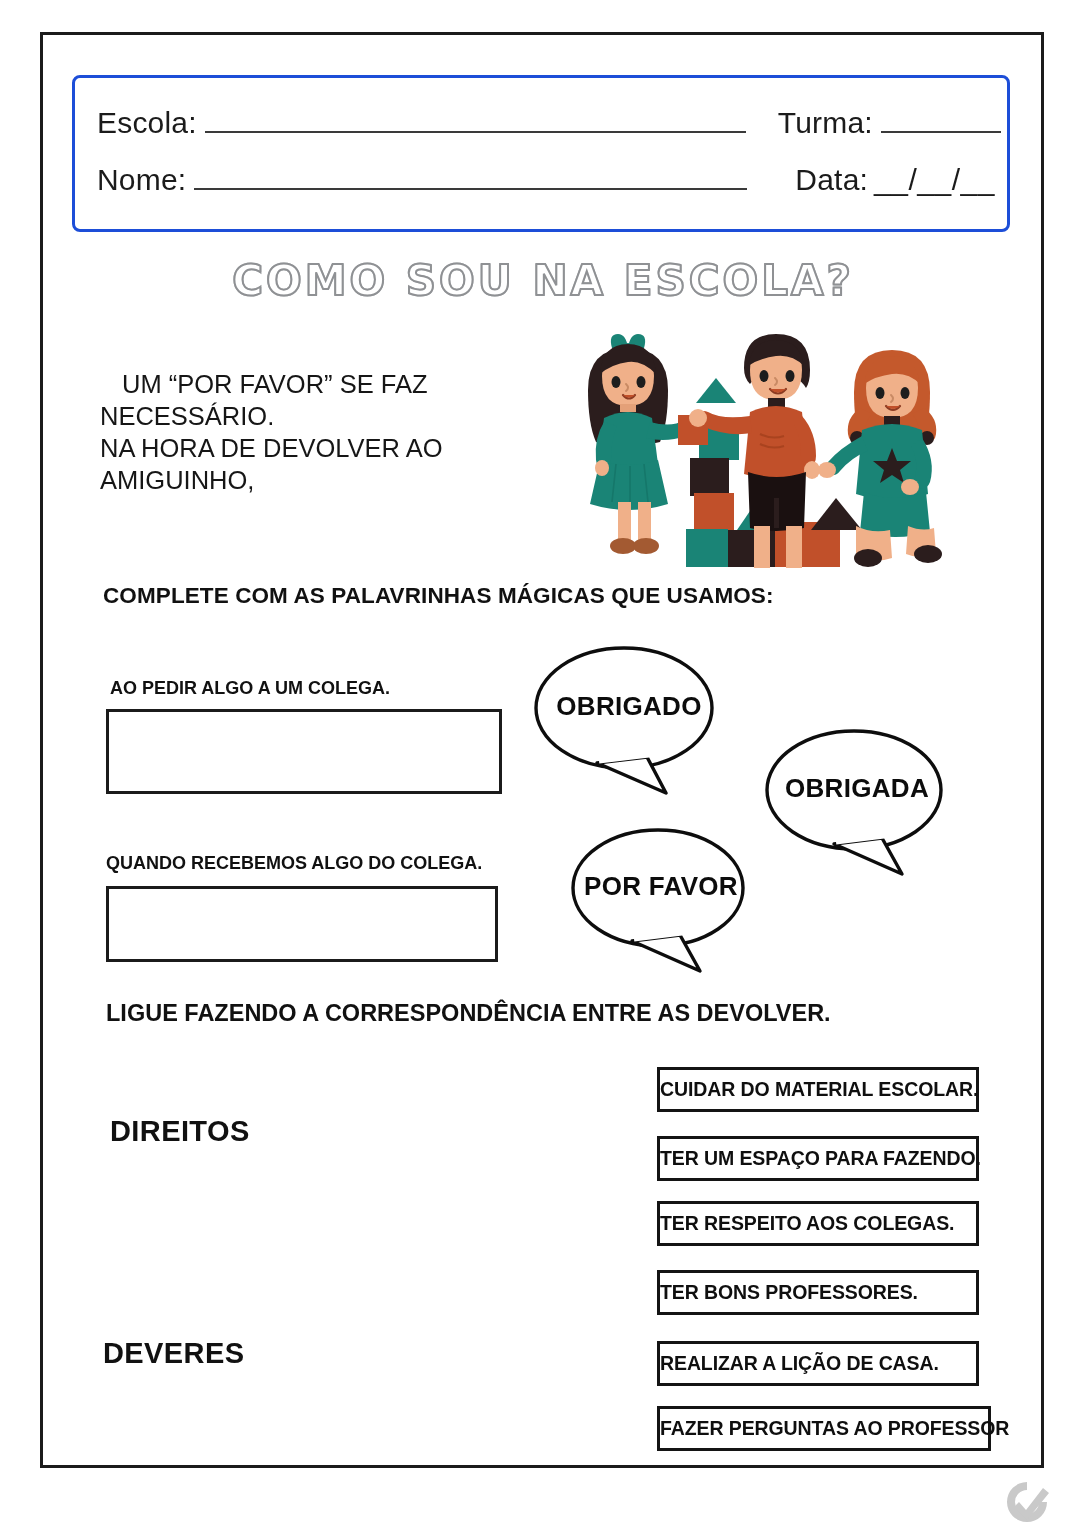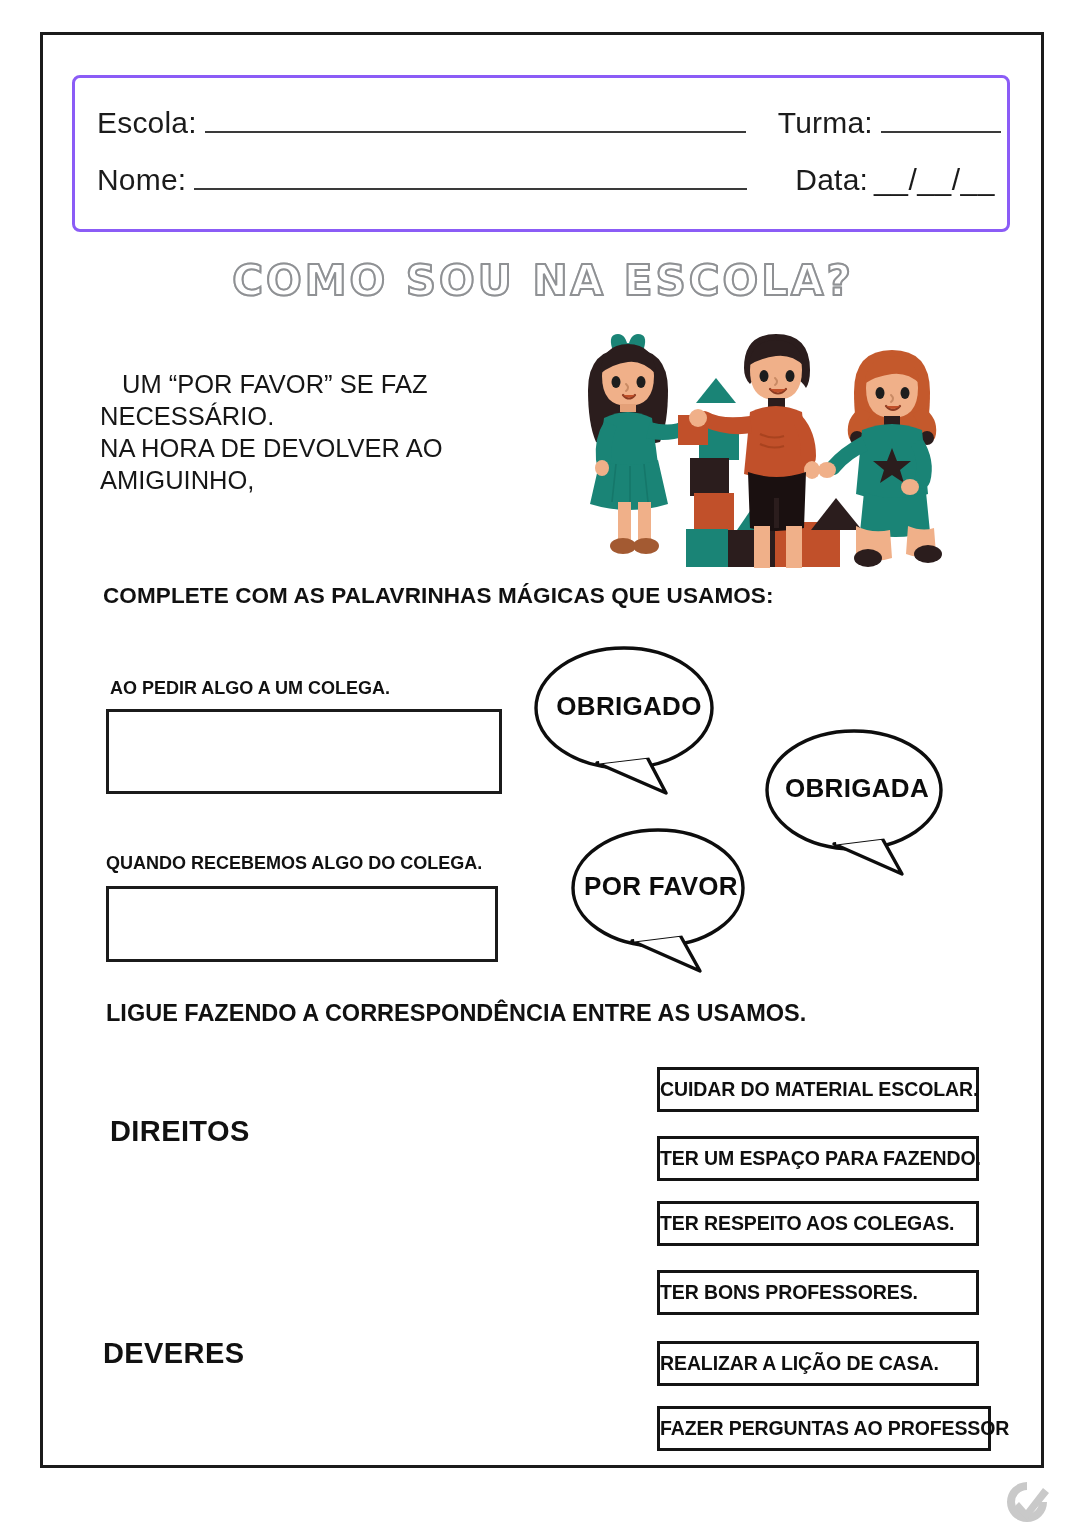--- a/index.html
+++ b/index.html
@@ -27,21 +27,21 @@
     box-sizing: border-box;
   }
 
   
   #header-box {
     position: absolute;
     left: 72px;
     top: 75px;
     width: 938px;
     height: 157px;
-    border: 3px solid #8b5cf6;
+    border: 3px solid #1d4ed8;
     border-radius: 8px;
     box-sizing: border-box;
   }
   .hdr-row {
     position: absolute;
     left: 0;
     width: 100%;
     height: 46px;
     display: flex;
     align-items: baseline;
@@ -404,21 +404,21 @@
 
 <div class="bubble" id="bubble-porfavor">
   <svg viewBox="0 0 182 146" width="182" height="146">
     <ellipse cx="88" cy="61" rx="85" ry="58" fill="#ffffff" stroke="#0d0d0d" stroke-width="3.4"></ellipse>
     <path d="M62 114 L110 108 L130 144 Z" fill="#ffffff" stroke="#0d0d0d" stroke-width="3.4" stroke-linejoin="round"></path>
     <path d="M64 112 L112 106" stroke="#ffffff" stroke-width="5"></path>
   </svg>
   <div class="bubble-text">POR FAVOR</div>
 </div>
 
-<div id="ligue-heading">LIGUE FAZENDO A CORRESPONDÊNCIA ENTRE AS USAMOS.</div>
+<div id="ligue-heading">LIGUE FAZENDO A CORRESPONDÊNCIA ENTRE AS DEVOLVER.</div>
 
 <div class="column-label" id="label-direitos">DIREITOS</div>
 <div class="column-label" id="label-deveres">DEVERES</div>
 
 <div class="match-box" id="match-box-0">
   <span>CUIDAR DO MATERIAL ESCOLAR.</span>
 </div>
 <div class="match-box" id="match-box-1">
   <span>TER UM ESPAÇO PARA FAZENDO.</span>
 </div>

